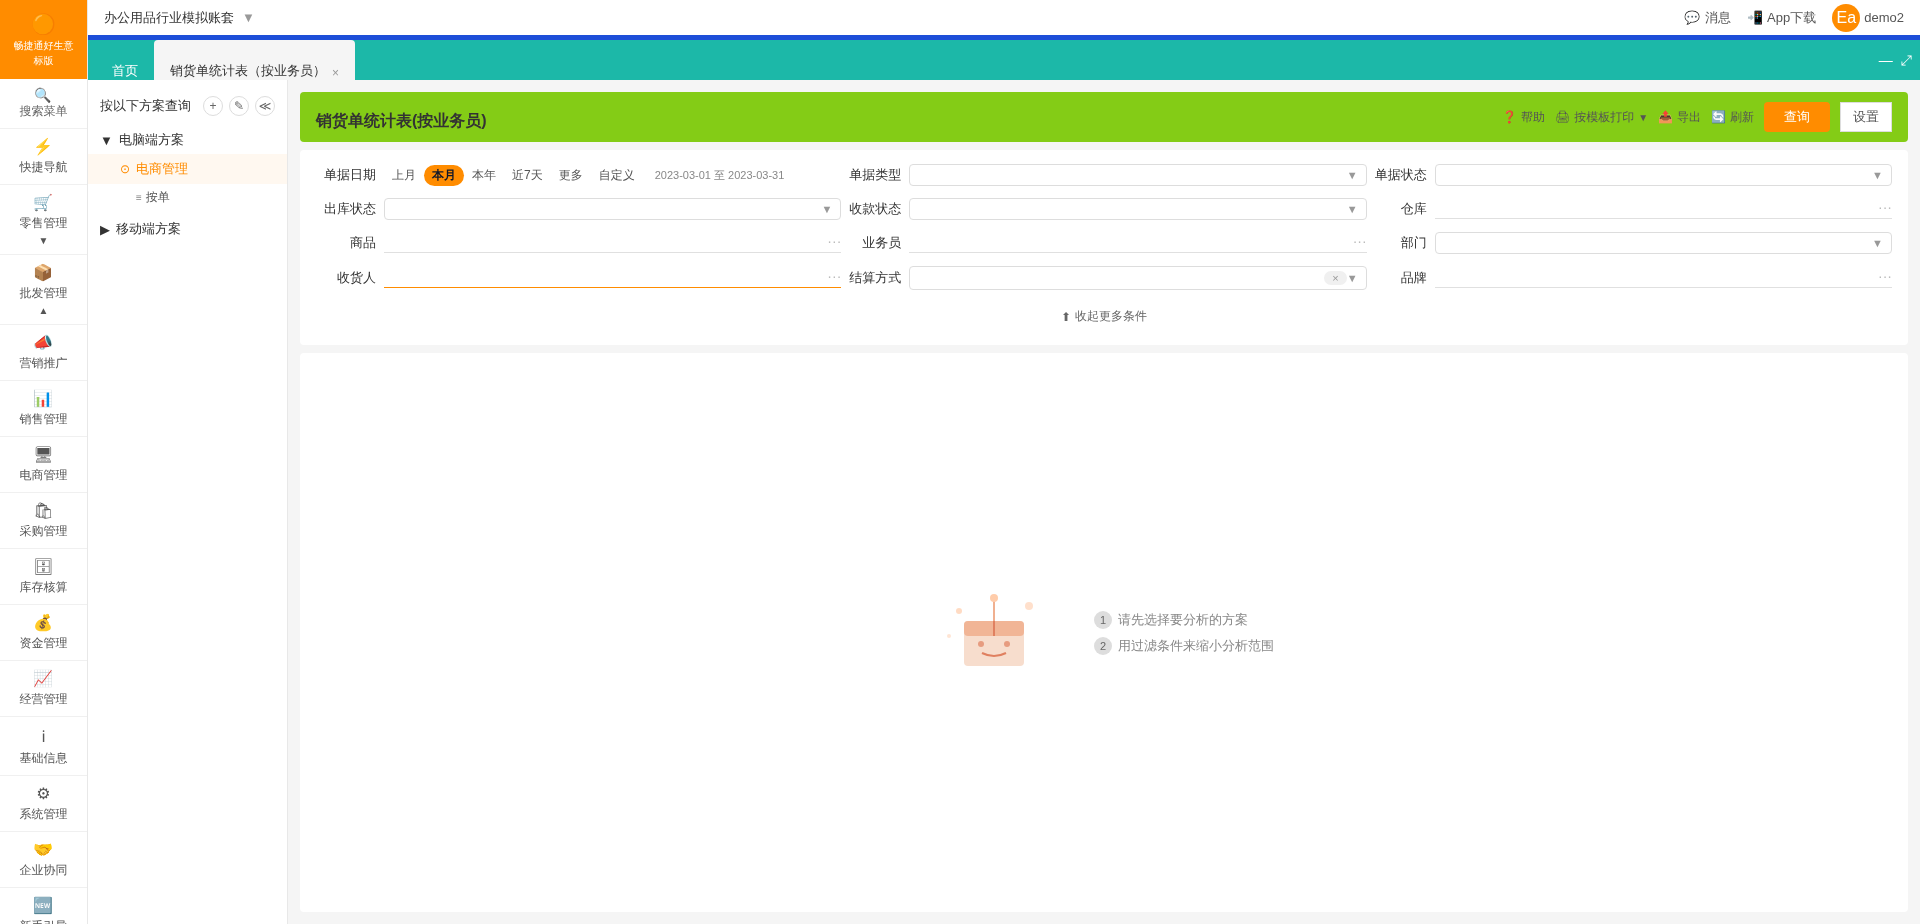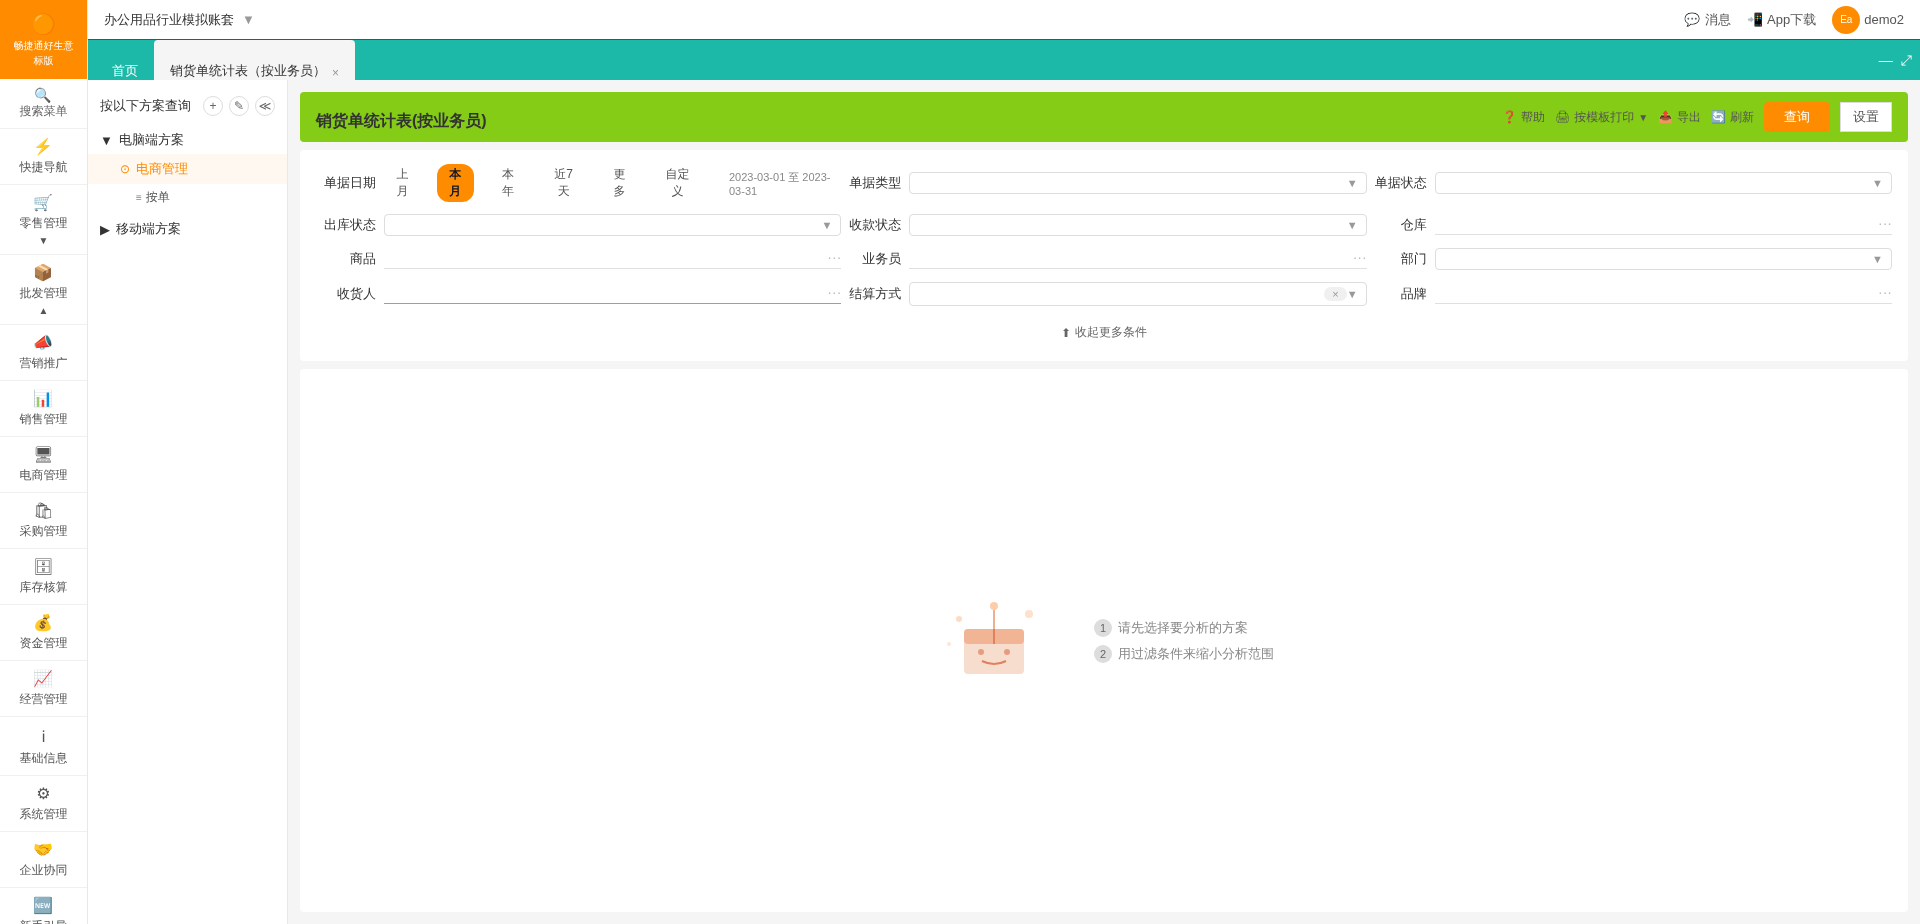--- a/index.html
+++ b/index.html
@@ -60,42 +60,42 @@
       flex: 1;
       display: flex;
       flex-direction: column;
       height: 100%;
       overflow: hidden;
     }
 
     
     #top-header {
       background: #fff;
-      border-bottom: 1px solid #1d4ed8;
+      border-bottom: 5px solid #1d4ed8;
       padding: 0 16px;
       height: 40px;
       display: flex;
       justify-content: space-between;
     }
     #top-header-left {
       display: flex;
       align-items: center;
       gap: 8px;
       color: #333;
       font-size: 13px;
     }
     #top-header-right {
       display: flex;
       align-items: center;
       gap: 16px;
       color: #555;
       font-size: 13px;
     }
     .header-action { display: flex; align-items: center; gap: 4px; cursor: pointer; }
-    .avatar { width: 28px; height: 28px; border-radius: 50%; background: #ff8c00; display: flex; align-items: center; justify-content: center; color: #fff; font-size: 10px; }
+    .avatar { width: 28px; height: 28px; border-radius: 50%; background: #ff8c00; display: flex; align-items: center; justify-content: center; color: #fff; font-size: 16px; }
 
     
     #tab-bar {
       background: #1cb8a8;
       display: flex;
       align-items: center;
       height: 40px;
       padding: 0 8px;
     }
     .tab-item {
@@ -262,21 +262,21 @@
     .filter-input-wrap.active { border-bottom-color: #ff8c00; }
     .filter-select {
       flex: 1; border: 1px solid #ddd; border-radius: 4px;
       padding: 4px 8px; font-size: 13px; background: #fff;
       display: flex; align-items: center; justify-content: space-between;
       cursor: pointer; color: #333;
     }
     .filter-select .select-arrow { color: #999; font-size: 11px; }
     .filter-dots { color: #bbb; font-size: 14px; margin-left: 4px; cursor: pointer; }
     .date-filter {
-      display: flex; align-items: center; gap: 16px; flex: 1;
+      display: flex; align-items: center; gap: 0; flex: 1;
     }
     .date-btn {
       padding: 2px 8px; border-radius: 12px;
       font-size: 12px; cursor: pointer; color: #555;
       border: none; background: transparent;
     }
     .date-btn.active { background: #ff8c00; color: #0f172a; font-weight: bold; }
     .date-range { font-size: 11px; color: #888; margin-left: 12px; }
     .clear-tag {
       display: inline-flex; align-items: center; gap: 3px;

